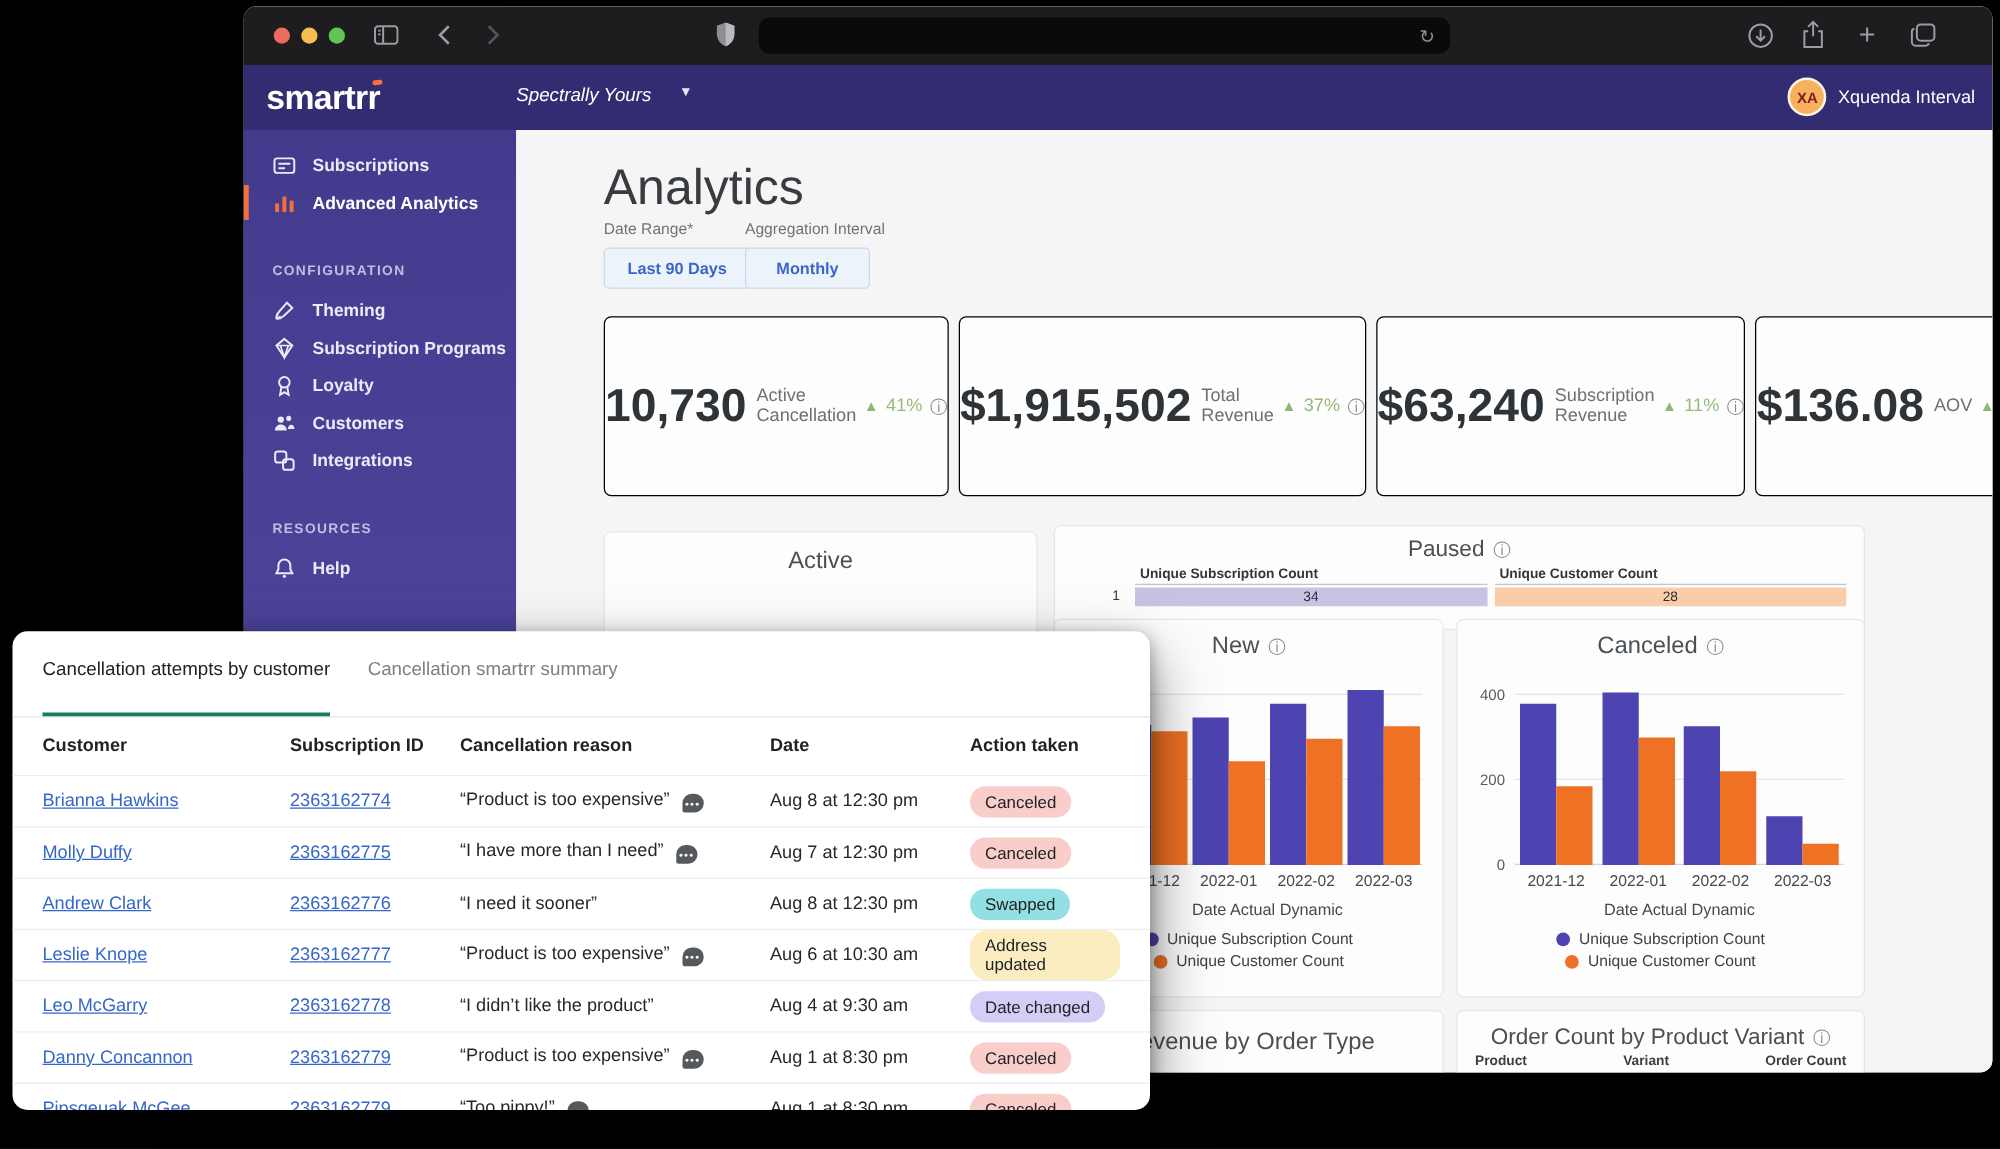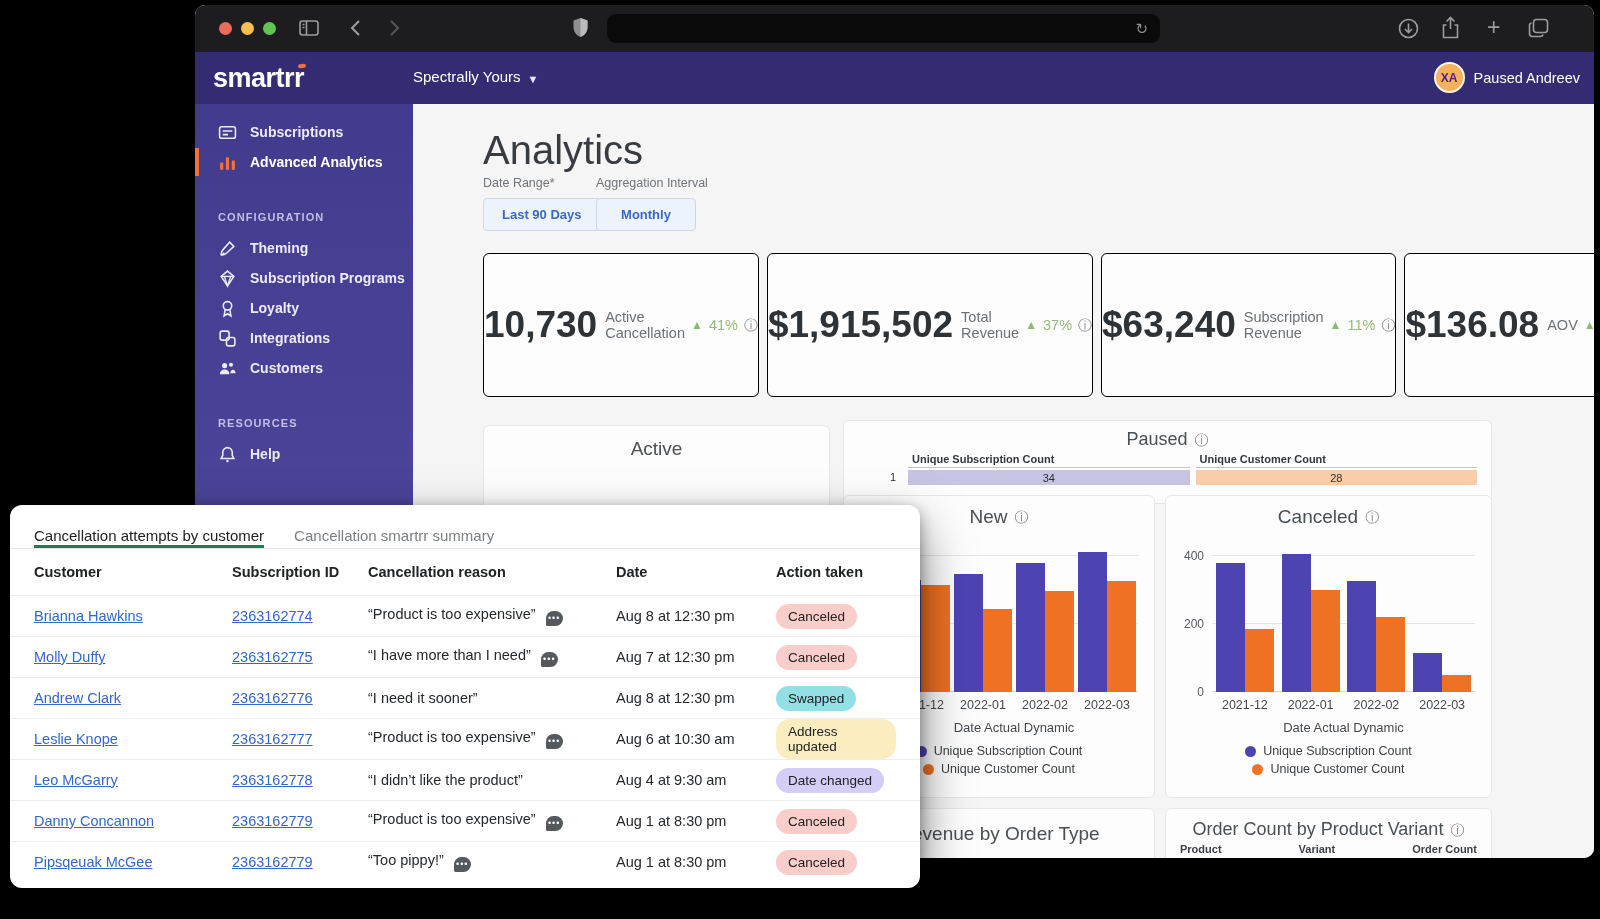--- a/index.html
+++ b/index.html
@@ -9,25 +9,25 @@
   
   .chrome{position:relative;height:47px;background:#1d1d1f;}
   .dot{position:absolute;top:17px;width:13px;height:13px;border-radius:50%;}
   .chrome-btn{position:absolute;top:12px;color:#9c9ca1;background:none;border:none;padding:0;cursor:default;}
   .urlbar{position:absolute;left:412px;top:9px;width:553px;height:29px;background:#0a0a0b;border-radius:9px;
     display:flex;align-items:center;justify-content:flex-end;padding:0 12px;box-sizing:border-box;color:#8d8d92;}
   
   .appbar{position:relative;height:52px;background:#332c72;}
   .logo{position:absolute;left:18px;top:11px;color:#fff;font-size:27px;font-weight:bold;letter-spacing:-.5px;}
   .logo-accent{position:absolute;right:-2px;top:1px;width:8px;height:4px;border-radius:2px;background:#f1703c;transform:rotate(-8deg);}
-  .store-sel{position:absolute;left:218px;top:16px;color:#fff;font-size:15px;display:flex;align-items:flex-end;gap:7px;cursor:default;}
+  .store-sel{position:absolute;left:218px;top:16px;color:#fff;font-size:15px;display:flex;align-items:flex-start;gap:22px;cursor:default;font-style:italic;}
   .store-caret{font-size:11px;color:#e8e6f6;}
   .userchip{position:absolute;right:14px;top:10px;display:flex;align-items:center;gap:9px;}
   .avatar{width:31px;height:31px;border-radius:50%;background:#f7b05c;border:2px solid #fdf4e8;box-sizing:border-box;
-    display:flex;align-items:center;justify-content:center;font-size:12px;font-weight:bold;color:#4c1d95;}
+    display:flex;align-items:center;justify-content:center;font-size:12px;font-weight:bold;color:#7f1d1d;}
   .username{color:#fff;font-size:14.5px;}
   
   .main{display:flex;height:754px;}
   .sidebar{position:relative;width:218px;flex:0 0 218px;background:linear-gradient(180deg,#423b8d 0%,#4c449a 55%,#5b53a9 100%);
     padding-top:13px;box-sizing:border-box;}
   .nav-item{position:relative;display:flex;align-items:center;gap:13px;height:30px;padding-left:23px;color:#eceaf8;
     font-size:14px;cursor:default;}
   .nav-item .lbl{font-weight:600;}
   .nav-item.active::before{content:"";position:absolute;left:0;top:1px;bottom:1px;width:4px;background:#f1703c;}
   .nav-item.active .lbl{color:#fff;font-weight:bold;}
@@ -75,21 +75,21 @@
   .aplot{position:absolute;left:14px;right:14px;top:44px;bottom:10px;}
   .agrid{position:absolute;left:42px;right:4px;height:1px;background:#e2e2e6;}
   .aylab{position:absolute;width:36px;text-align:right;transform:translateY(-50%);font-size:12.5px;color:#55585c;}
   
   .octh{position:absolute;top:34px;left:14px;right:14px;display:flex;justify-content:space-between;
     font-size:11px;font-weight:bold;color:#3c3f43;border-bottom:1px solid #d9d9de;padding-bottom:6px;}
   
   .modal{position:absolute;left:10px;top:505px;width:910px;height:383px;background:#fff;border-radius:12px;z-index:50;
     box-shadow:0 22px 50px rgba(0,0,0,.5),0 4px 14px rgba(0,0,0,.35);overflow:hidden;}
   .tabs{display:flex;gap:30px;padding:22px 24px 0 24px;border-bottom:1px solid #e4e4e6;}
-  .tab{font-size:15px;color:#7c8084;padding-bottom:1px;cursor:default;}
+  .tab{font-size:15px;color:#7c8084;padding-bottom:26px;cursor:default;}
   .tab.active{color:#202223;border-bottom:3px solid #1b7d54;font-weight:500;}
   .mrow{display:grid;grid-template-columns:198px 136px 248px 160px 1fr;align-items:center;height:40px;
     padding:0 24px;border-top:1px solid #ededee;font-size:14.5px;color:#25282b;}
   .mrow.mhead{border-top:none;font-weight:bold;color:#202223;height:46px;font-size:14.5px;}
   .mlink{color:#3566c9;text-decoration:underline;cursor:pointer;}
   .badge{display:inline-block;padding:5px 12px;border-radius:14px;font-size:13.5px;color:#202223;}
   .badge[data-badge="red"]{background:#f9cdc9;}
   .badge[data-badge="cyan"]{background:#92dfe4;}
   .badge[data-badge="yellow"]{background:#fbedc0;}
   .badge[data-badge="purple"]{background:#d4cdf6;}
@@ -159,21 +159,21 @@
     <div class="logo" style="position:absolute;">
       <span>smartrr</span>
       <span class="logo-accent"></span>
     </div>
     <div class="store-sel">
       <span>Spectrally Yours</span>
       <span class="store-caret">▼</span>
     </div>
     <div class="userchip">
       <span class="avatar">XA</span>
-      <span class="username">Paused Andreev</span>
+      <span class="username">Xquenda Interval</span>
     </div>
   </div>
 
   <div class="main">
 
     <div class="sidebar" id="sidebar">
         <div class="nav-item">
           <span class="nav-icon">
             <svg width="19" height="19" viewBox="0 0 18 18">
               <rect x="1.5" y="3.5" width="15" height="11" rx="2" fill="none" stroke="#eceaf8" stroke-width="1.5"></rect>
@@ -214,40 +214,40 @@
           <span class="lbl">Subscription Programs</span>
         </div>
         <div class="nav-item">
           <span class="nav-icon">
             <svg width="19" height="19" viewBox="0 0 18 18">
               <circle cx="9" cy="6.5" r="4" fill="none" stroke="#eceaf8" stroke-width="1.5"></circle>
               <polyline points="6.8,9.8 5.8,16 9,14 12.2,16 11.2,9.8" fill="none" stroke="#eceaf8" stroke-width="1.5"></polyline>
             </svg>
           </span>
           <span class="lbl">Loyalty</span>
-        </div>
-        <div class="nav-item">
-          <span class="nav-icon">
-            <svg width="19" height="19" viewBox="0 0 18 18">
-              <rect x="2" y="2" width="8.5" height="8.5" rx="2" fill="none" stroke="#eceaf8" stroke-width="1.5"></rect>
-              <rect x="8" y="8" width="8" height="8" rx="2" fill="none" stroke="#eceaf8" stroke-width="1.5"></rect>
-            </svg>
-          </span>
-          <span class="lbl">Integrations</span>
         </div>
         <div class="nav-item">
           <span class="nav-icon">
             <svg width="19" height="19" viewBox="0 0 18 18">
               <circle cx="6.3" cy="6.3" r="2.4" fill="#eceaf8"></circle>
               <circle cx="12.3" cy="5.4" r="1.9" fill="#eceaf8"></circle>
               <path d="M1.8 14.5 C1.8 11.3 4.5 10 6.3 10 C8.1 10 10.8 11.3 10.8 14.5 Z" fill="#eceaf8"></path>
               <path d="M11.6 13.5 C11.9 11.2 13 9.9 14.9 10.4 C16.1 10.8 16.6 12 16.6 13.5 Z" fill="#eceaf8"></path>
             </svg>
           </span>
           <span class="lbl">Customers</span>
+        </div>
+        <div class="nav-item">
+          <span class="nav-icon">
+            <svg width="19" height="19" viewBox="0 0 18 18">
+              <rect x="2" y="2" width="8.5" height="8.5" rx="2" fill="none" stroke="#eceaf8" stroke-width="1.5"></rect>
+              <rect x="8" y="8" width="8" height="8" rx="2" fill="none" stroke="#eceaf8" stroke-width="1.5"></rect>
+            </svg>
+          </span>
+          <span class="lbl">Integrations</span>
         </div>
         <div class="nav-head">RESOURCES</div>
         <div class="nav-item">
           <span class="nav-icon">
             <svg width="19" height="19" viewBox="0 0 18 18">
               <path d="M9 2.5 A4.5 4.5 0 0 1 13.5 7 V9.8 L15 12.8 H3 L4.5 9.8 V7 A4.5 4.5 0 0 1 9 2.5 Z" fill="none" stroke="#eceaf8" stroke-width="1.5"></path>
               <circle cx="9" cy="15.2" r="1.2" fill="#eceaf8"></circle>
             </svg>
           </span>
           <span class="lbl">Help</span>

